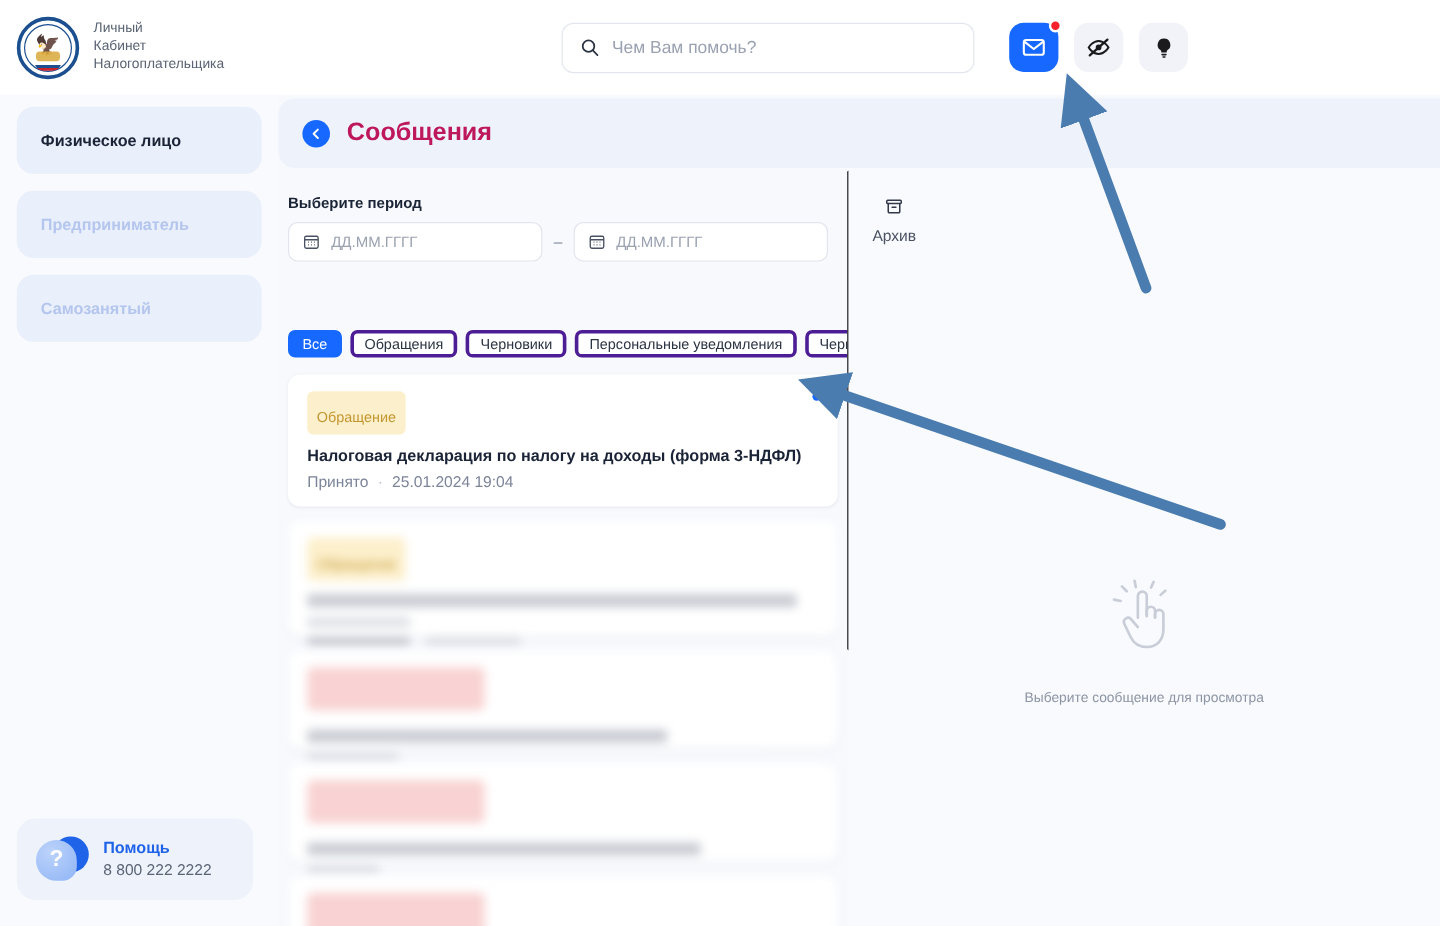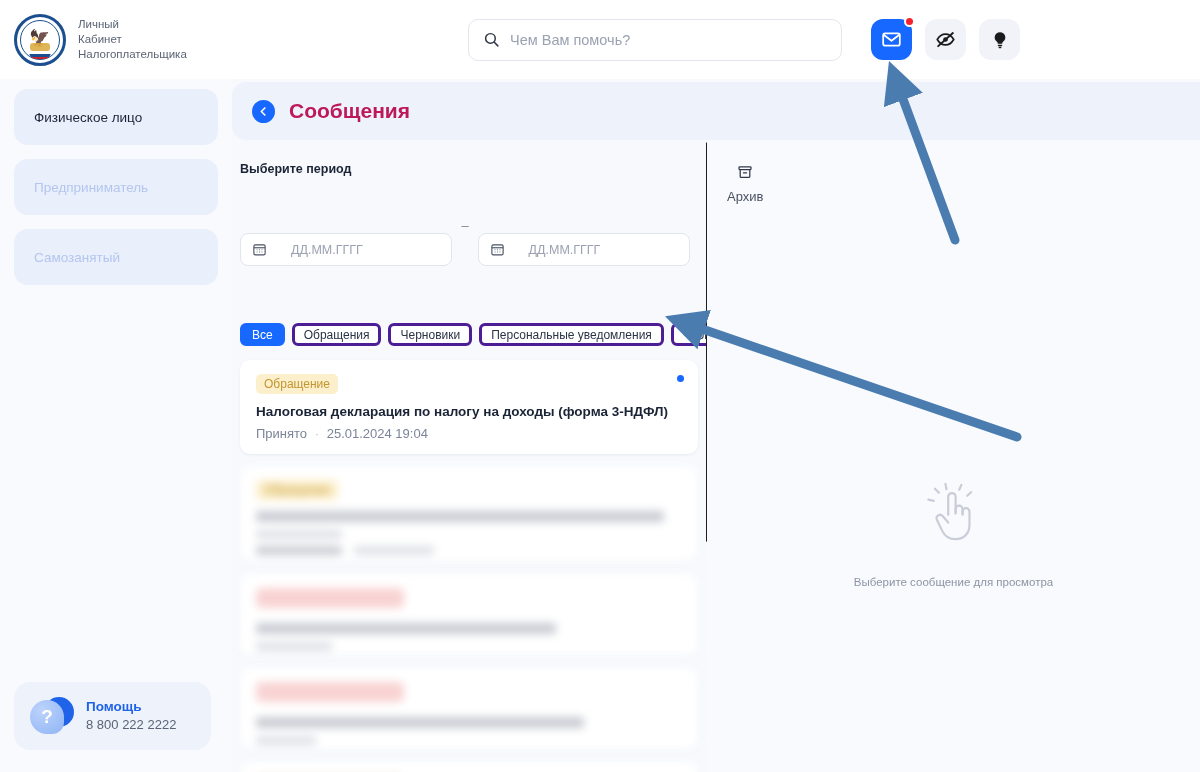--- a/index.html
+++ b/index.html
@@ -40,21 +40,21 @@
     border-radius: 0 0 7px 7px;
   }
   .emblem .gold {
     position: absolute; left: 50%; top: 58%; transform: translateX(-50%);
     width: 20px; height: 8px; background: #d9a93a; border-radius: 3px; opacity: .85;
   }
   .brand-text { font-size: 11.5px; line-height: 15px; color: #5b6475; font-weight: 400; }
 
   .searchwrap { flex: none; margin-left: 168px; }
   .searchbox {
-    width: 374px; height: 42px; border: 1px solid #e3e6ef; border-radius: 10px;
+    width: 344px; height: 42px; border: 1px solid #e3e6ef; border-radius: 10px;
     background: #fff; display: flex; align-items: center; gap: 10px; padding: 0 14px;
   }
   .searchbox .ph { font-size: 14.5px; color: #9aa1b1; }
   .icon-svg { display: block; }
 
   .hdr-actions { display: flex; align-items: center; gap: 13px; margin-left: 29px; }
   .hdr-btn {
     width: 41px; height: 41px; border-radius: 12px; background: #f1f3f8;
     display: flex; align-items: center; justify-content: center;
     position: relative; border: none; cursor: pointer;
@@ -63,21 +63,21 @@
   .badge-dot {
     position: absolute; top: -3px; right: -3px; width: 11px; height: 11px;
     border-radius: 50%; background: #f5212d; border: 2px solid #fff;
   }
 
   
   .sidebar { position: absolute; left: 0; top: 79px; width: 232px; height: 693px; background: #f9fafd; }
   .side-item {
     margin: 0 14px 14px 14px; height: 56px; border-radius: 14px;
     background: #e9effb; display: flex; align-items: center; padding-left: 20px;
-    font-size: 13.5px; font-weight: 400; color: #1b2436; cursor: pointer;
+    font-size: 13.5px; font-weight: 700; color: #1b2436; cursor: pointer;
   }
   .side-item:first-child { margin-top: 10px; }
   .side-item.muted { color: #b4c6ee; }
 
   .help-card {
     position: absolute; left: 14px; bottom: 22px; width: 197px; height: 68px;
     border-radius: 16px; background: #eef2fb;
     display: flex; align-items: center; gap: 12px; padding-left: 16px; cursor: pointer;
   }
   .help-bubble { position: relative; width: 44px; height: 44px; flex: none; }
@@ -107,41 +107,41 @@
   }
   .page-title { font-size: 21px; font-weight: 700; color: #be185d; }
 
   
   .listpane { position: absolute; left: 232px; top: 140px; width: 474px; height: 632px; overflow: hidden; }
   .filters { padding: 22px 16px 0 8px; }
   .period-label { font-size: 12.5px; font-weight: 700; color: #1b2436; margin: 0 0 9px 0; }
   .date-row { display: flex; align-items: center; gap: 9px; }
   .date-input {
     width: 218px; height: 33px; border: 1px solid #e2e5ee; border-radius: 8px; background: #fff;
-    display: flex; align-items: center; gap: 24px; padding: 0 11px; cursor: text; margin-top: 48px;
+    display: flex; align-items: center; gap: 9px; padding: 0 11px; cursor: text;
   }
   .date-input .ph { font-size: 12.5px; color: #9aa1b1; }
   .dash { color: #7b8498; font-size: 13px; }
 
   .chips { display: flex; gap: 7px; margin-top: 13px; flex-wrap: nowrap; }
   .chip {
     height: 23px; padding: 0 9px; border-radius: 6px; border: 3px solid #4c1d95;
     background: #fff; color: #2b3444; font-size: 12px; display: flex; align-items: center;
     cursor: pointer; white-space: nowrap; margin-top: 44px;
   }
   .chip.active { background: #1668ff; border-color: #1668ff; color: #fff; font-weight: 400; }
 
   .msglist { margin-top: 14px; padding: 0 8px 0 8px; display: flex; flex-direction: column; gap: 12px; }
   .msgcard {
     background: #fff; border-radius: 10px; padding: 14px 16px 13px 16px;
     box-shadow: 0 1px 3px rgba(30,40,70,.07); position: relative; cursor: pointer;
   }
   .msgcard.blurred { filter: blur(4px); }
   .tag {
-    display: inline-block; height: 20px; line-height: 20px; padding: 0 8px;
+    display: inline-block; height: 36px; line-height: 20px; padding: 12px 8px;
     border-radius: 5px; font-size: 12px; font-weight: 400;
   }
   .tag-yellow { background: #fcefcb; color: #c3962f; }
   .tag-red { background: #f9d3d3; color: #d35656; }
   .msg-title { font-size: 13.5px; font-weight: 700; color: #1b2436; margin-top: 9px; line-height: 18px; }
   .msg-meta { font-size: 13px; color: #7b8498; margin-top: 5px; }
   .msg-meta .sep { margin: 0 4px; color: #b7bdca; }
   .unread-dot { position: absolute; right: 14px; top: 15px; width: 7px; height: 7px; border-radius: 50%; background: #1668ff; }
   .skel { background: #c9ccd3; border-radius: 3px; height: 11px; }
   .skel.light { background: #dfe1e6; }

